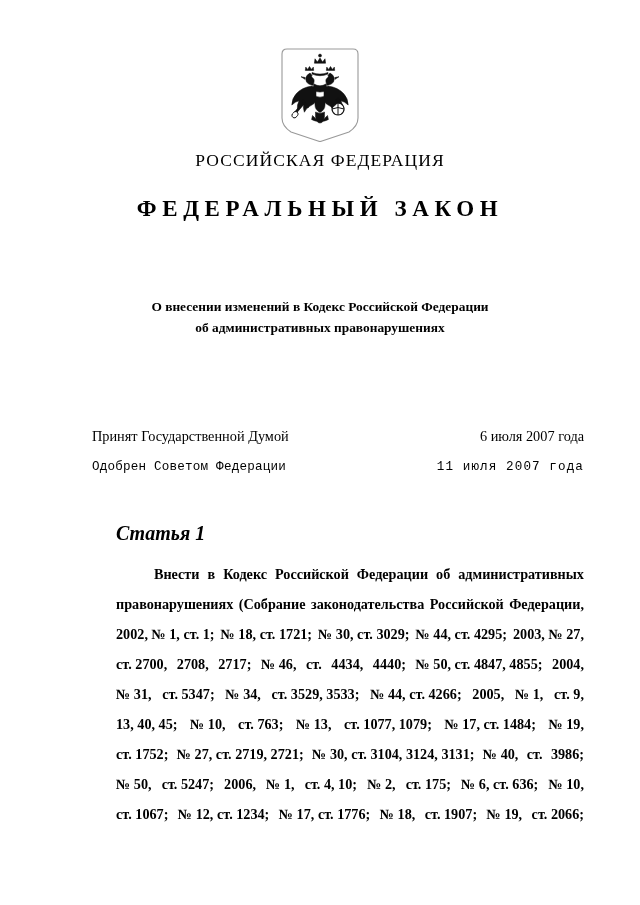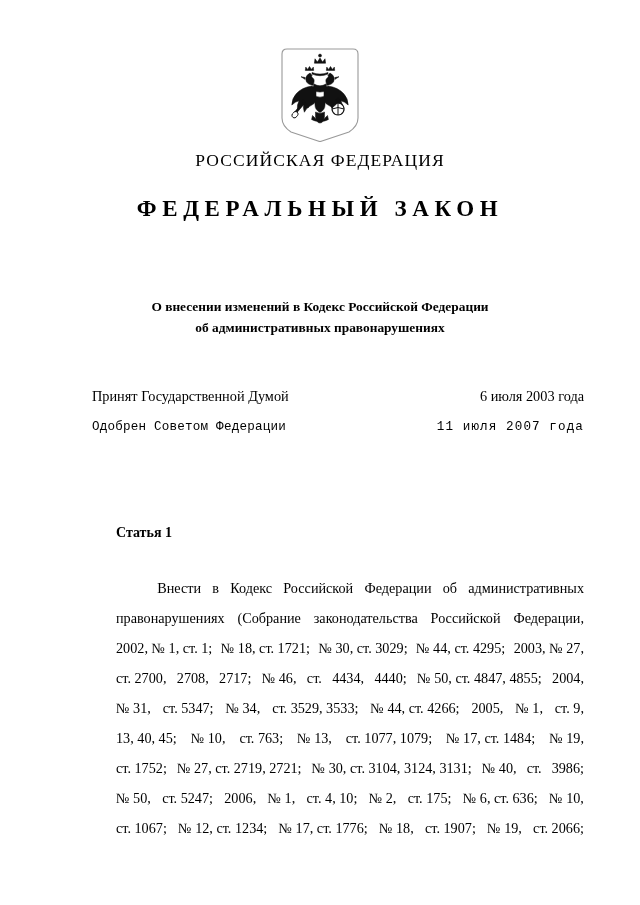--- a/index.html
+++ b/index.html
@@ -83,20 +83,21 @@
     position: absolute;
     left: 92px;
     top: 386px;
     width: 492px;
   }
   .adopt-row {
     display: flex;
     justify-content: space-between;
     align-items: baseline;
     width: 100%;
+    margin-top: 40px;
   }
   .adopt-row.duma {
     font-family: "Liberation Serif", "DejaVu Serif", serif;
     font-size: 14.3px;
     line-height: 20px;
   }
   .adopt-row.council {
     margin-top: 11px;
     font-family: Liberation Mono, monospace;
     font-size: 12.6px;
@@ -106,44 +107,46 @@
   .adopt-row.council .adopt-date { letter-spacing: 1.1px; }
 
   
   .body-block {
     position: absolute;
     left: 116px;
     top: 523px;
     width: 468px;
   }
   .article-heading {
-    font-size: 14px;
+    font-size: 20px;
     font-weight: bold;
     line-height: 20px;
-    margin-bottom: 30px;
-    font-family: "Liberation Serif", "DejaVu Serif", serif;
+    margin-bottom: 16px;
+    font-family: "Liberation Serif", "DejaVu Serif", serif;
+    font-style: italic;
   }
   .body-para {
     font-size: 14.2px;
     font-family: "Liberation Serif", "DejaVu Serif", serif;
   }
   .body-line {
     display: block;
     width: 468px;
     height: 30px;
     line-height: 30px;
     white-space: nowrap;
     overflow: hidden;
   }
   
   .body-line > .jl {
     display: flex;
     width: 100%;
     justify-content: space-between;
     white-space: pre;
+    font-weight: bold;
   }
   .body-line.no-justify > .jl {
     justify-content: space-between;
   }
   .body-line .lead-indent {
     display: inline-block;
     width: 30px;
   }
 </style>
 </head>
@@ -207,21 +210,21 @@
   </div>
 
   <div class="subtitle">
     <span class="sub-line">О внесении изменений в Кодекс  Российской Федерации</span>
     <span class="sub-line">об административных правонарушениях</span>
   </div>
 
   <div class="adoption">
     <div class="adopt-row duma">
       <span class="adopt-label">Принят Государственной Думой</span>
-      <span class="adopt-date">6 июля 2003 года</span>
+      <span class="adopt-date">6 июля 2007 года</span>
     </div>
     <div class="adopt-row council">
       <span class="adopt-label">Одобрен  Советом  Федерации</span>
       <span class="adopt-date">11 июля 2007 года</span>
     </div>
   </div>
 
   <div class="body-block">
     <div class="article-heading">Статья 1</div>
     <div class="body-para" id="body-para">

